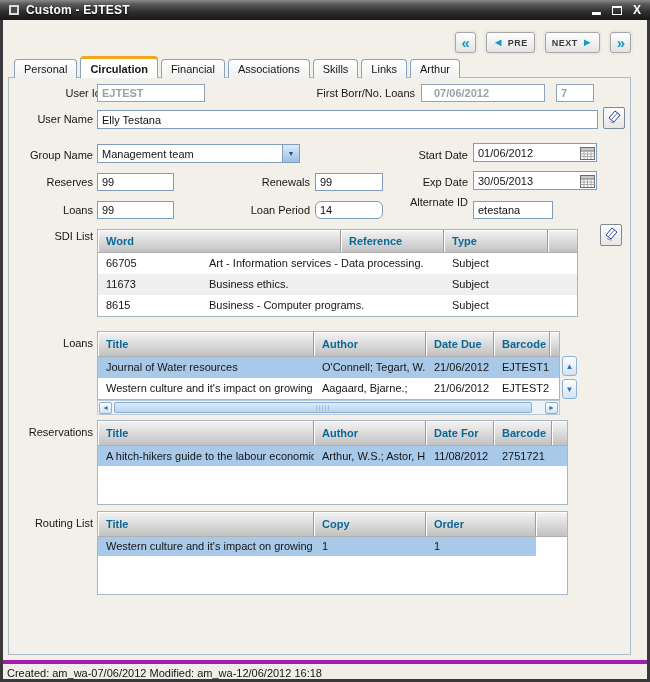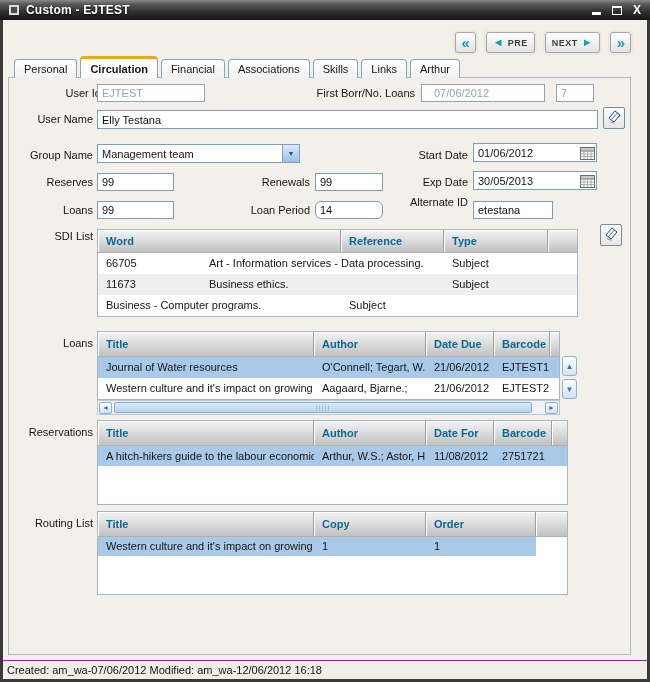--- a/index.html
+++ b/index.html
@@ -35,21 +35,21 @@
   .tab.active{height:22px;line-height:20px;background:#fff;border-top:3px solid #f2a51e;font-weight:bold;}
 
   .panel{position:absolute;left:8px;top:77px;width:623px;height:578px;border:1px solid #a9bac8;z-index:1;}
 
   
   .lbl{position:absolute;text-align:right;white-space:nowrap;z-index:2;}
   .lbl.wrap{white-space:normal;line-height:13px;}
   .field{position:absolute;height:18px;border:1px solid #7f9db9;background:#fff;color:#111;
     font-family:inherit;font-size:11px;padding:0 4px;z-index:2;}
   .field.tall{height:19px;}
-  .field.dis{color:#9aa1a8;border-color:#8fa4b8;}
+  .field.dis{color:#9aa1a8;border-color:#8fa4b8;font-weight:bold;}
   .combo{position:absolute;height:19px;border:1px solid #7f9db9;background:#fff;display:flex;align-items:center;z-index:2;}
   .combo-text{flex:1;padding:0 4px;white-space:nowrap;overflow:hidden;}
   .combo-btn{width:17px;height:100%;border-left:1px solid #7f9db9;background:linear-gradient(#dcebfb,#9cbfe4);
     display:flex;align-items:center;justify-content:center;cursor:pointer;}
   .chev{font-size:7px;color:#1f4e8c;line-height:1;}
   .datefield{position:absolute;height:19px;border:1px solid #7f9db9;background:#fff;display:flex;align-items:center;z-index:2;}
   .datetext{flex:1;padding:0 4px;white-space:nowrap;overflow:hidden;}
   .calbtn{width:18px;height:100%;display:flex;align-items:center;justify-content:center;cursor:pointer;}
   .toolbtn{position:absolute;width:22px;height:22px;border:1px solid #7b8a99;border-radius:2px;
     background:linear-gradient(#fdfdfd,#e6e6e6);display:flex;align-items:center;justify-content:center;cursor:pointer;z-index:2;}
@@ -83,21 +83,21 @@
     border:1px solid #bccad6;display:flex;align-items:center;padding:0 1px;gap:2px;z-index:2;}
   .hbtn{width:13px;height:12px;border:1px solid #8fb0d2;border-radius:2px;
     background:linear-gradient(#ffffff,#d2e2f3);color:#2f77b5;font-size:7px;
     display:flex;align-items:center;justify-content:center;cursor:pointer;flex:0 0 auto;}
   .hthumb{height:11px;width:418px;background:linear-gradient(#dcebfb,#b9d4ef);
     border:1px solid #86aed8;border-radius:2px;position:relative;cursor:grab;}
   .hthumb::after{content:"";position:absolute;left:50%;top:2px;width:14px;height:6px;margin-left:-7px;
     background:repeating-linear-gradient(90deg,#9fc2e6 0 1px,transparent 1px 3px);}
 
   .statusbar{position:absolute;left:3px;right:3px;bottom:3px;height:19px;background:#f0eee7;
-    border-top:1px solid #a21caf;line-height:18px;padding-left:4px;z-index:3;}
+    border-top:4px solid #a21caf;line-height:18px;padding-left:4px;z-index:3;}
 </style>
 </head>
 <body>
 
 <div class="window">
 
   <div class="titlebar">
     <span class="title-icon"></span>
     <span class="title-text">Custom - EJTEST</span>
     <span class="win-controls">
@@ -220,20 +220,21 @@
       <div class="td c3">Subject</div>
       <div class="td c4"></div>
     </div>
     <div class="tr alt">
       <div class="td c1">11673</div>
       <div class="td c2">Business ethics.</div>
       <div class="td c3">Subject</div>
       <div class="td c4"></div>
     </div>
     <div class="tr">
+      <div class="td c1">8615</div>
       <div class="td c2">Business - Computer programs.</div>
       <div class="td c3">Subject</div>
       <div class="td c4"></div>
     </div>
   </div>
   <button class="toolbtn" style="left:600px;top:224px">
     <span>
       <svg width="15" height="15" viewBox="0 0 15 15">
         <polygon points="2,9 8,2 13,6 7,13" fill="#fff" stroke="#2a3f9a" stroke-width="1"></polygon>
         <line x1="4.5" y1="10.5" x2="10.5" y2="4" stroke="#2a3f9a" stroke-width="0.8"></line>

